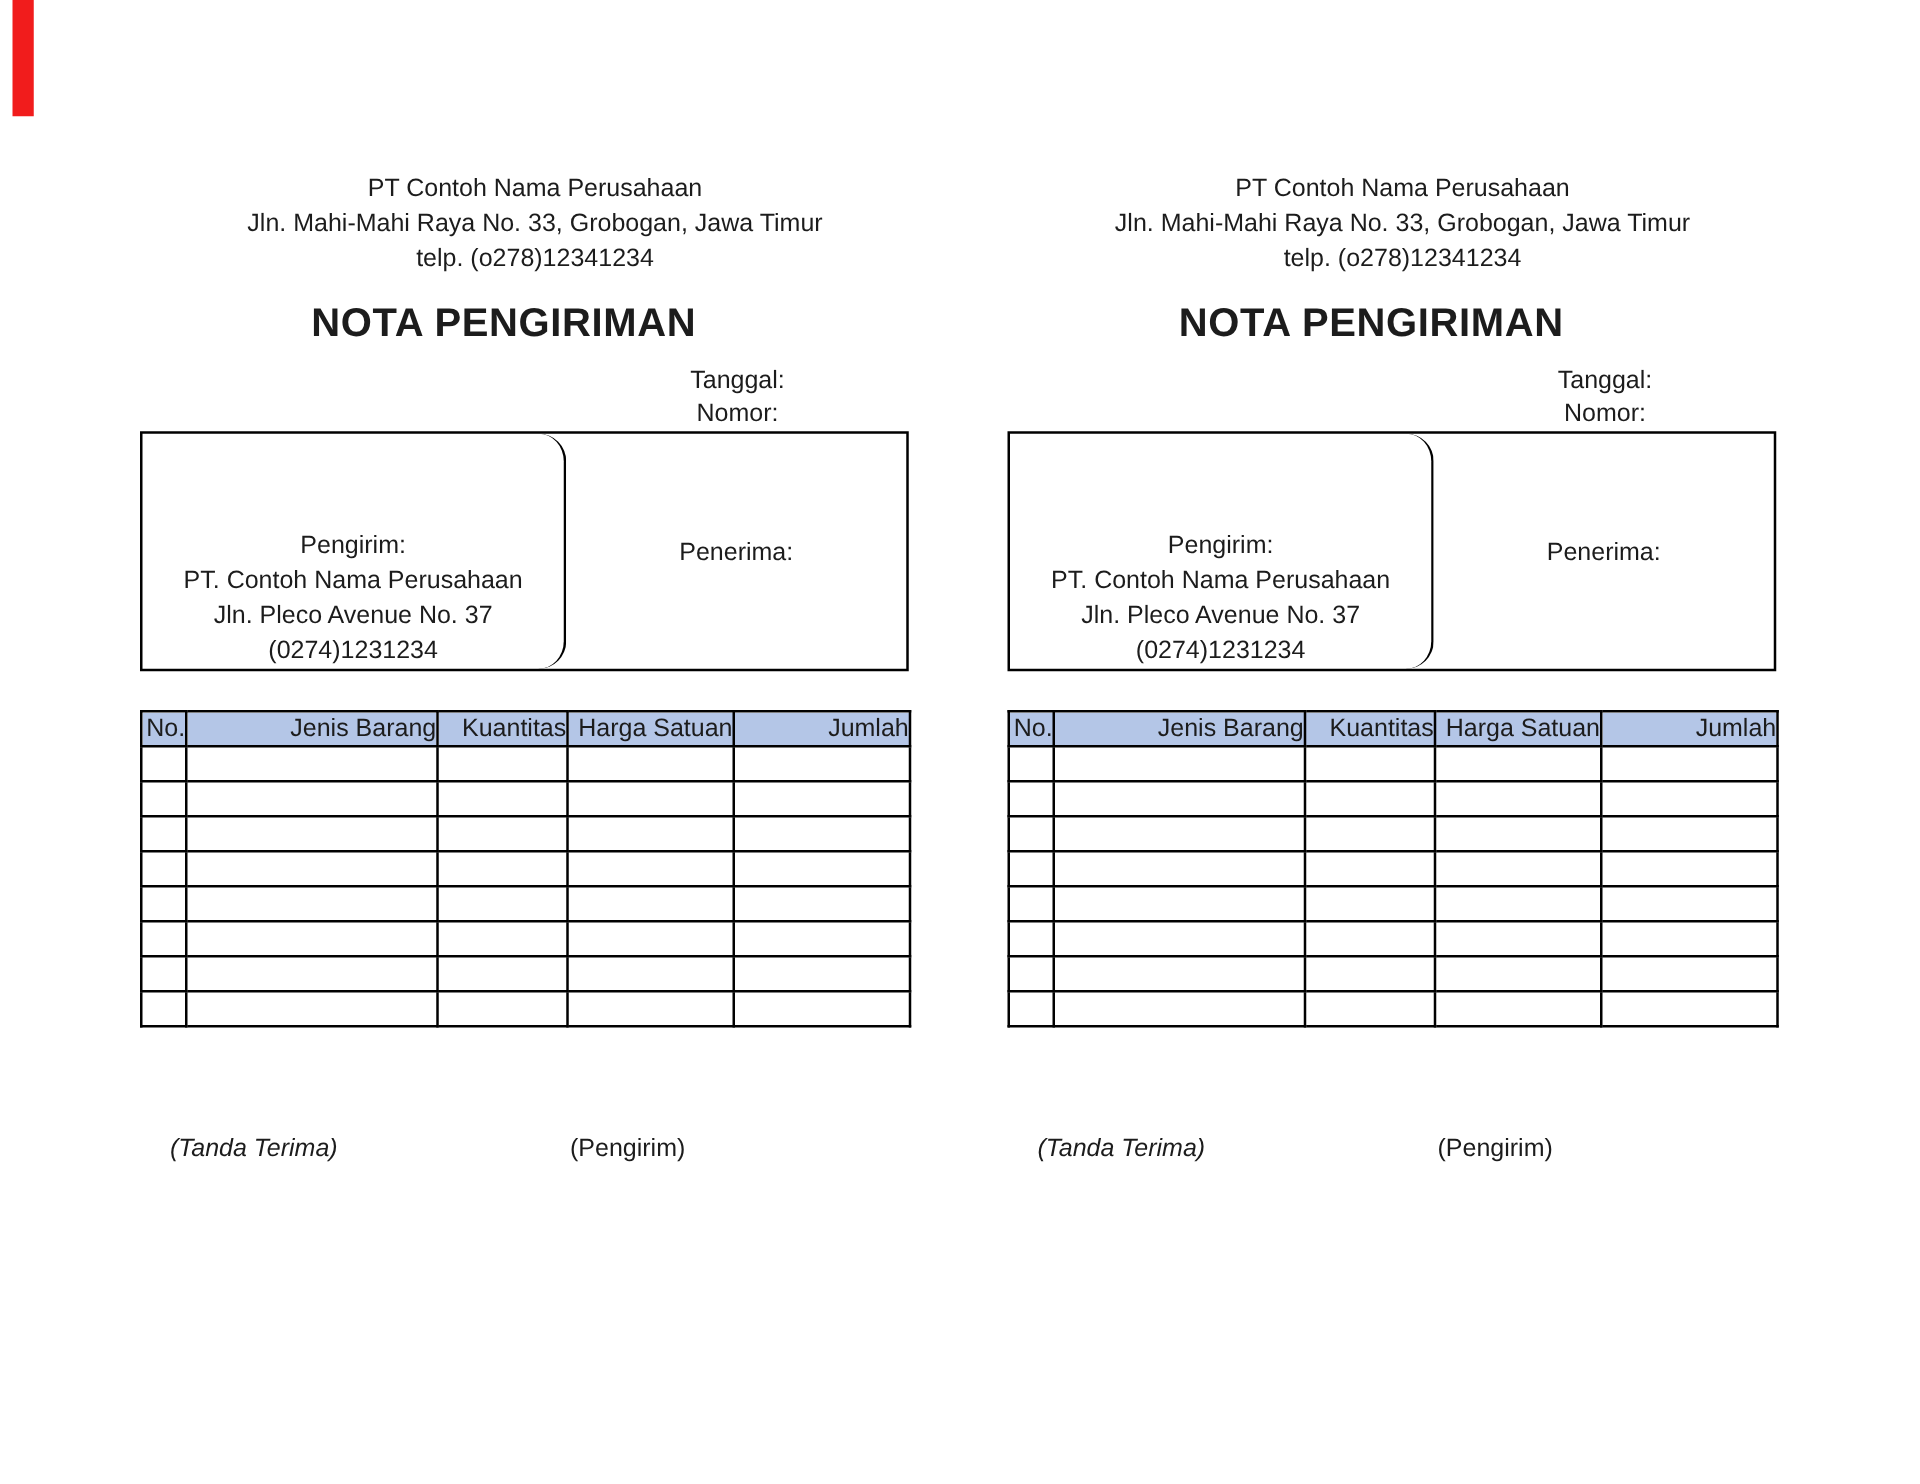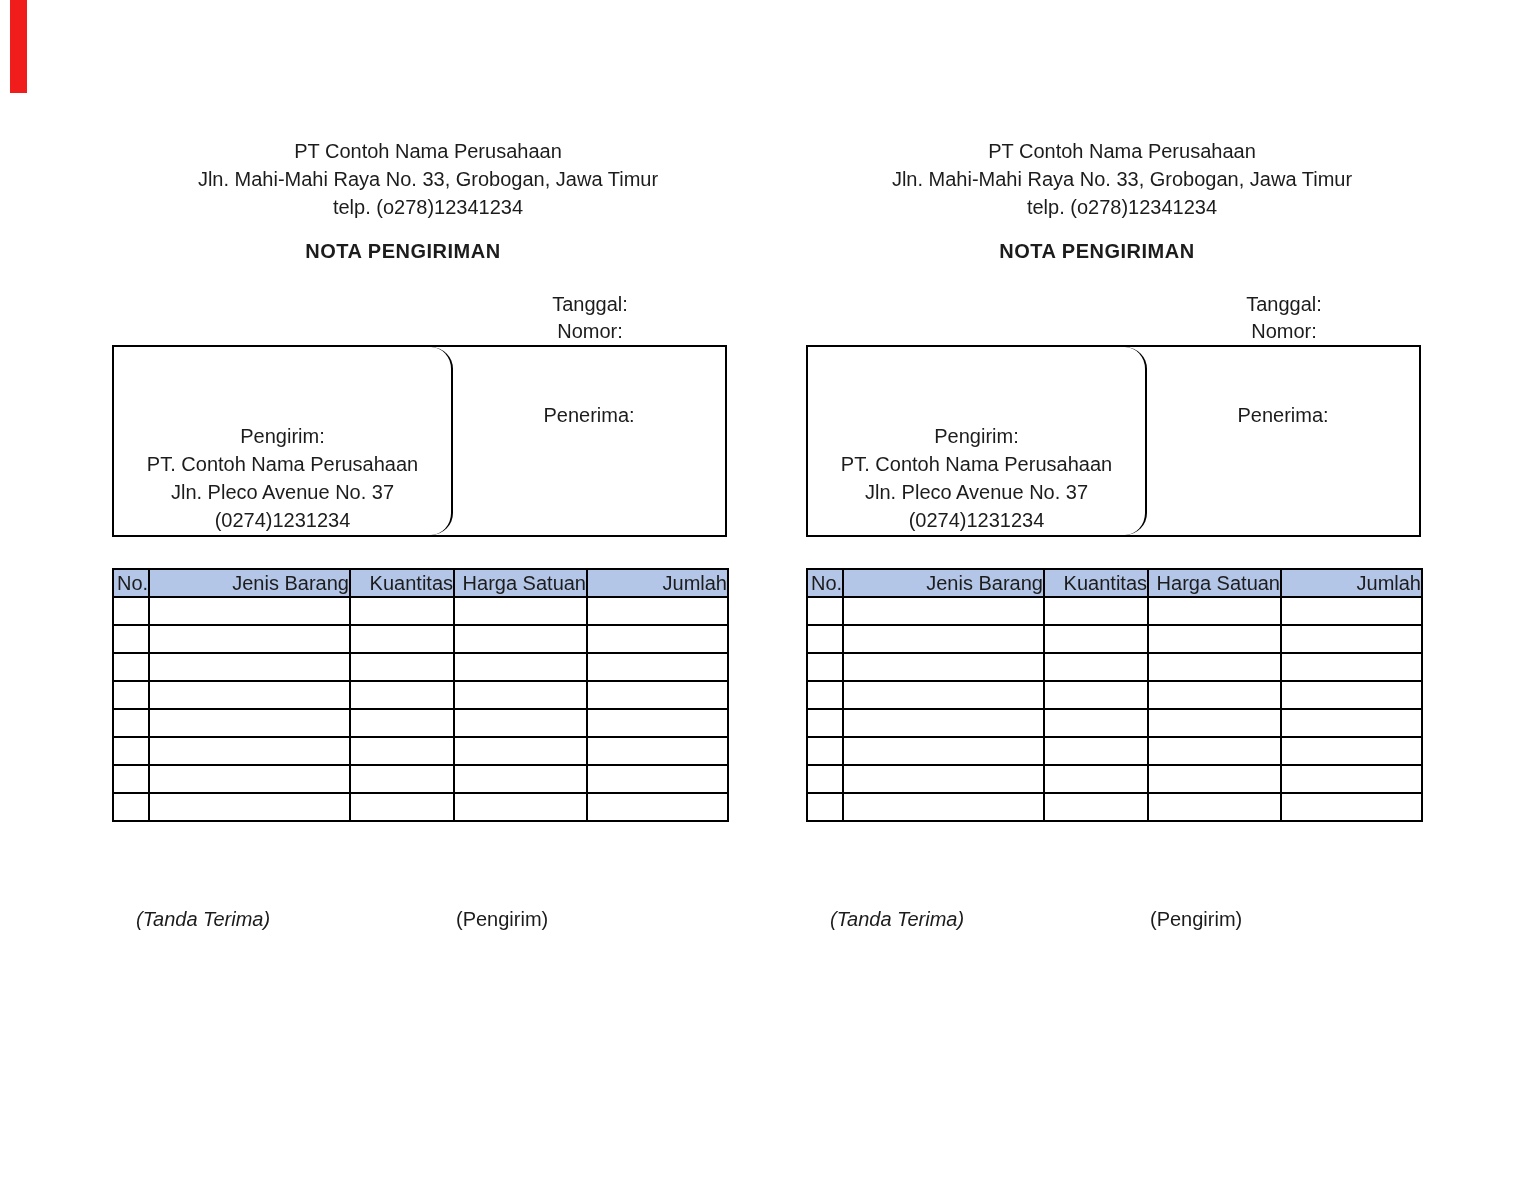--- a/index.html
+++ b/index.html
@@ -36,21 +36,21 @@
     text-align: center;
     line-height: 28px;
     white-space: nowrap;
   }
   .doc-title {
     position: absolute;
     top: 240px; left: 0;
     width: 582px;
     margin: 0;
     text-align: center;
-    font-size: 20px;
+    font-size: 32px;
     font-weight: 700;
     letter-spacing: 0.5px;
     white-space: nowrap;
   }
   .date-block {
     position: absolute;
     top: 291px; left: 341px;
     width: 274px;
     text-align: center;
     line-height: 27px;
@@ -69,21 +69,21 @@
     text-align: center;
     line-height: 28px;
     border-radius: 22px;
   }
   .sender-cell {
     width: 337px;
     border-right: 2px solid #000000;
     padding-bottom: 1px;
   }
   .receiver-cell { flex: 1; }
-  .receiver-cell .line { margin-bottom: 106px; }
+  .receiver-cell .line { margin-bottom: 79px; }
 
   .items-table {
     position: absolute;
     top: 568px; left: 0;
     width: 615px;
     border-collapse: collapse;
     table-layout: fixed;
   }
   .items-table th, .items-table td {
     border: 2px solid #000000;

